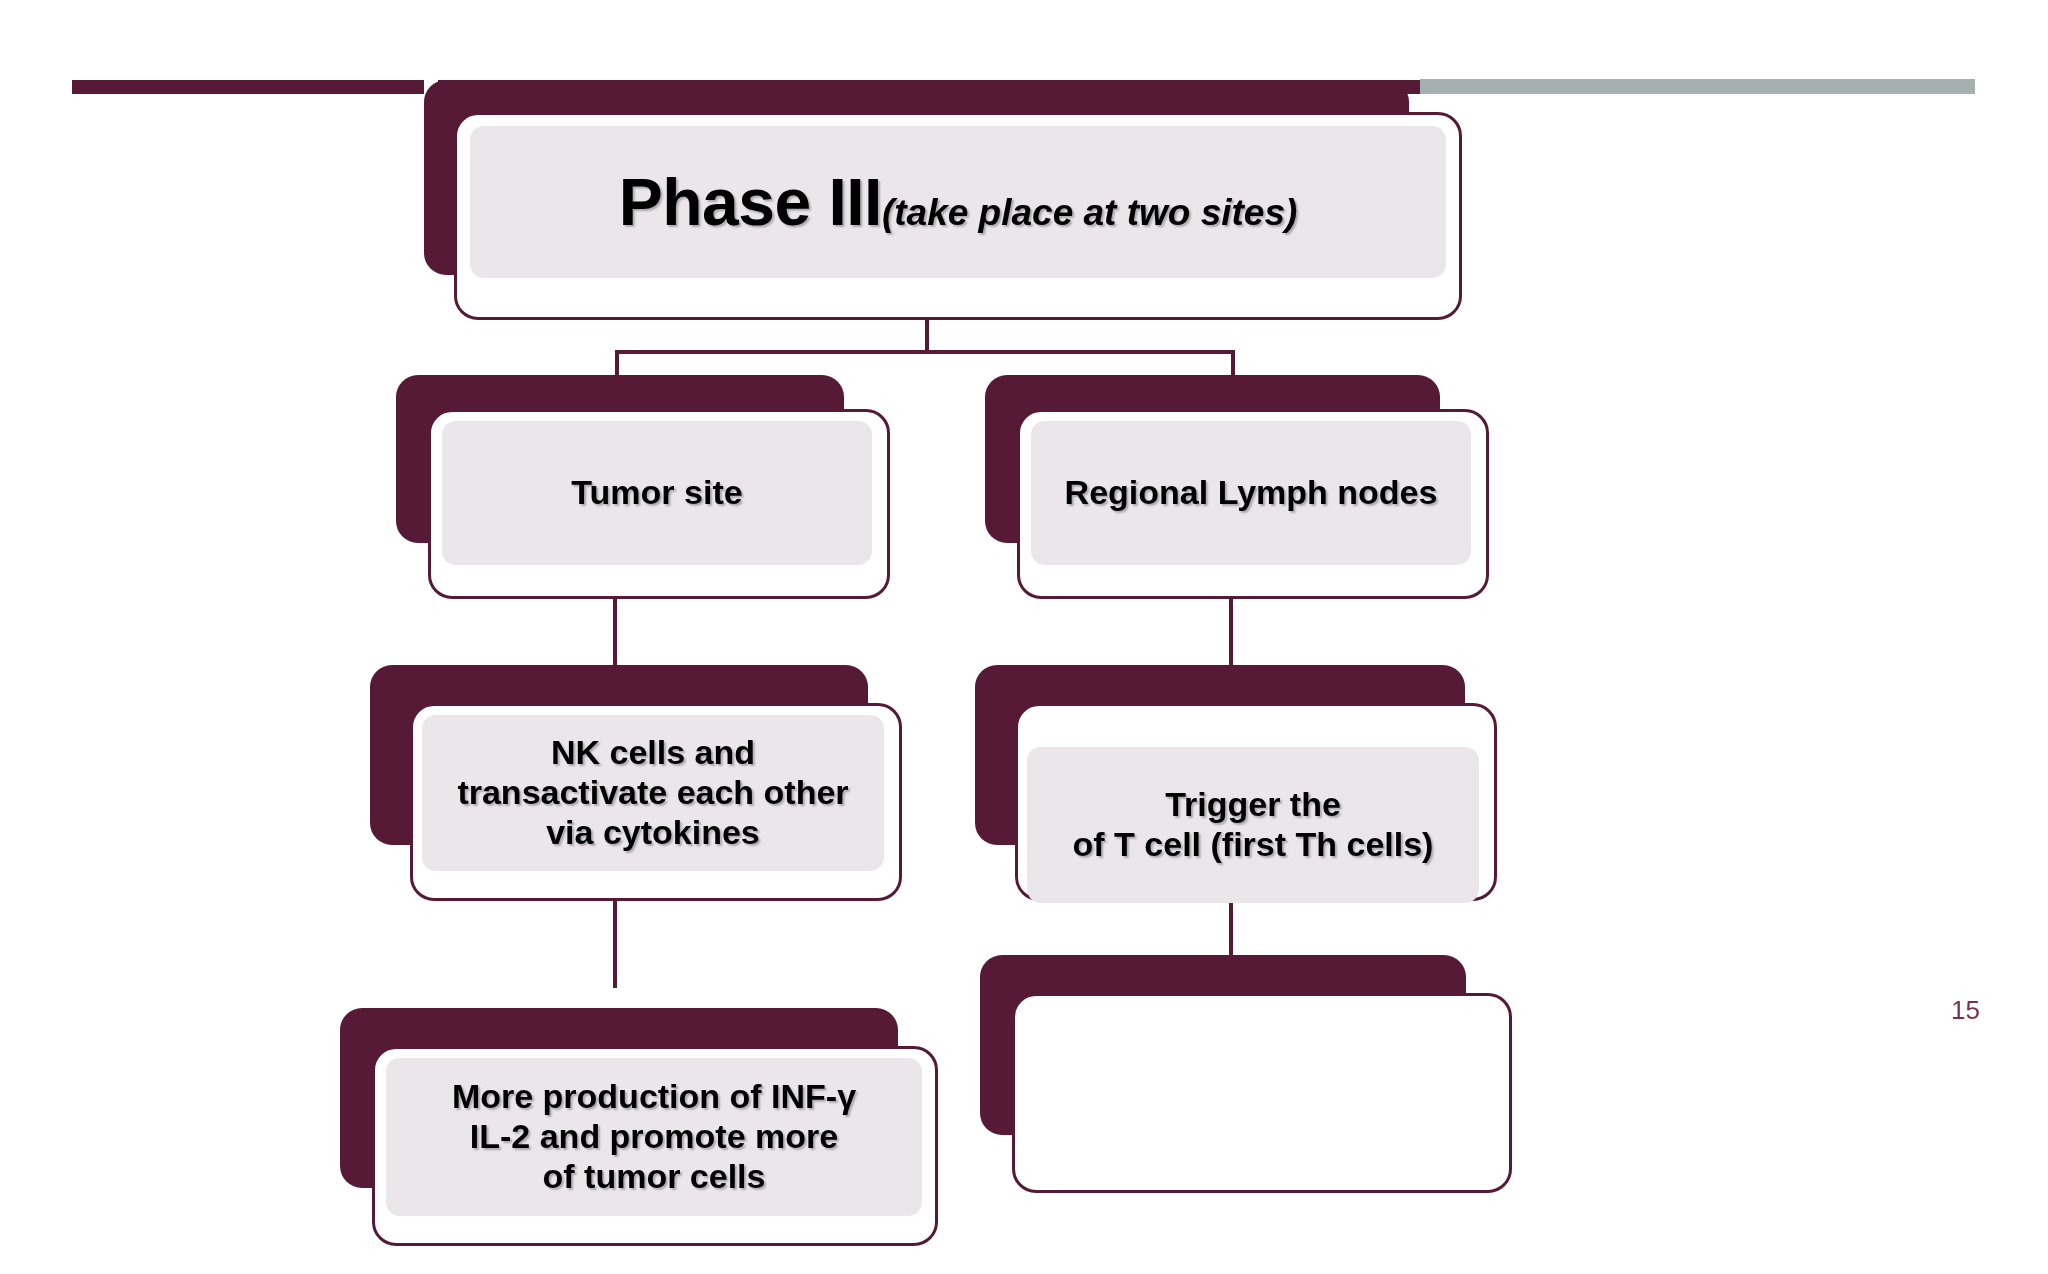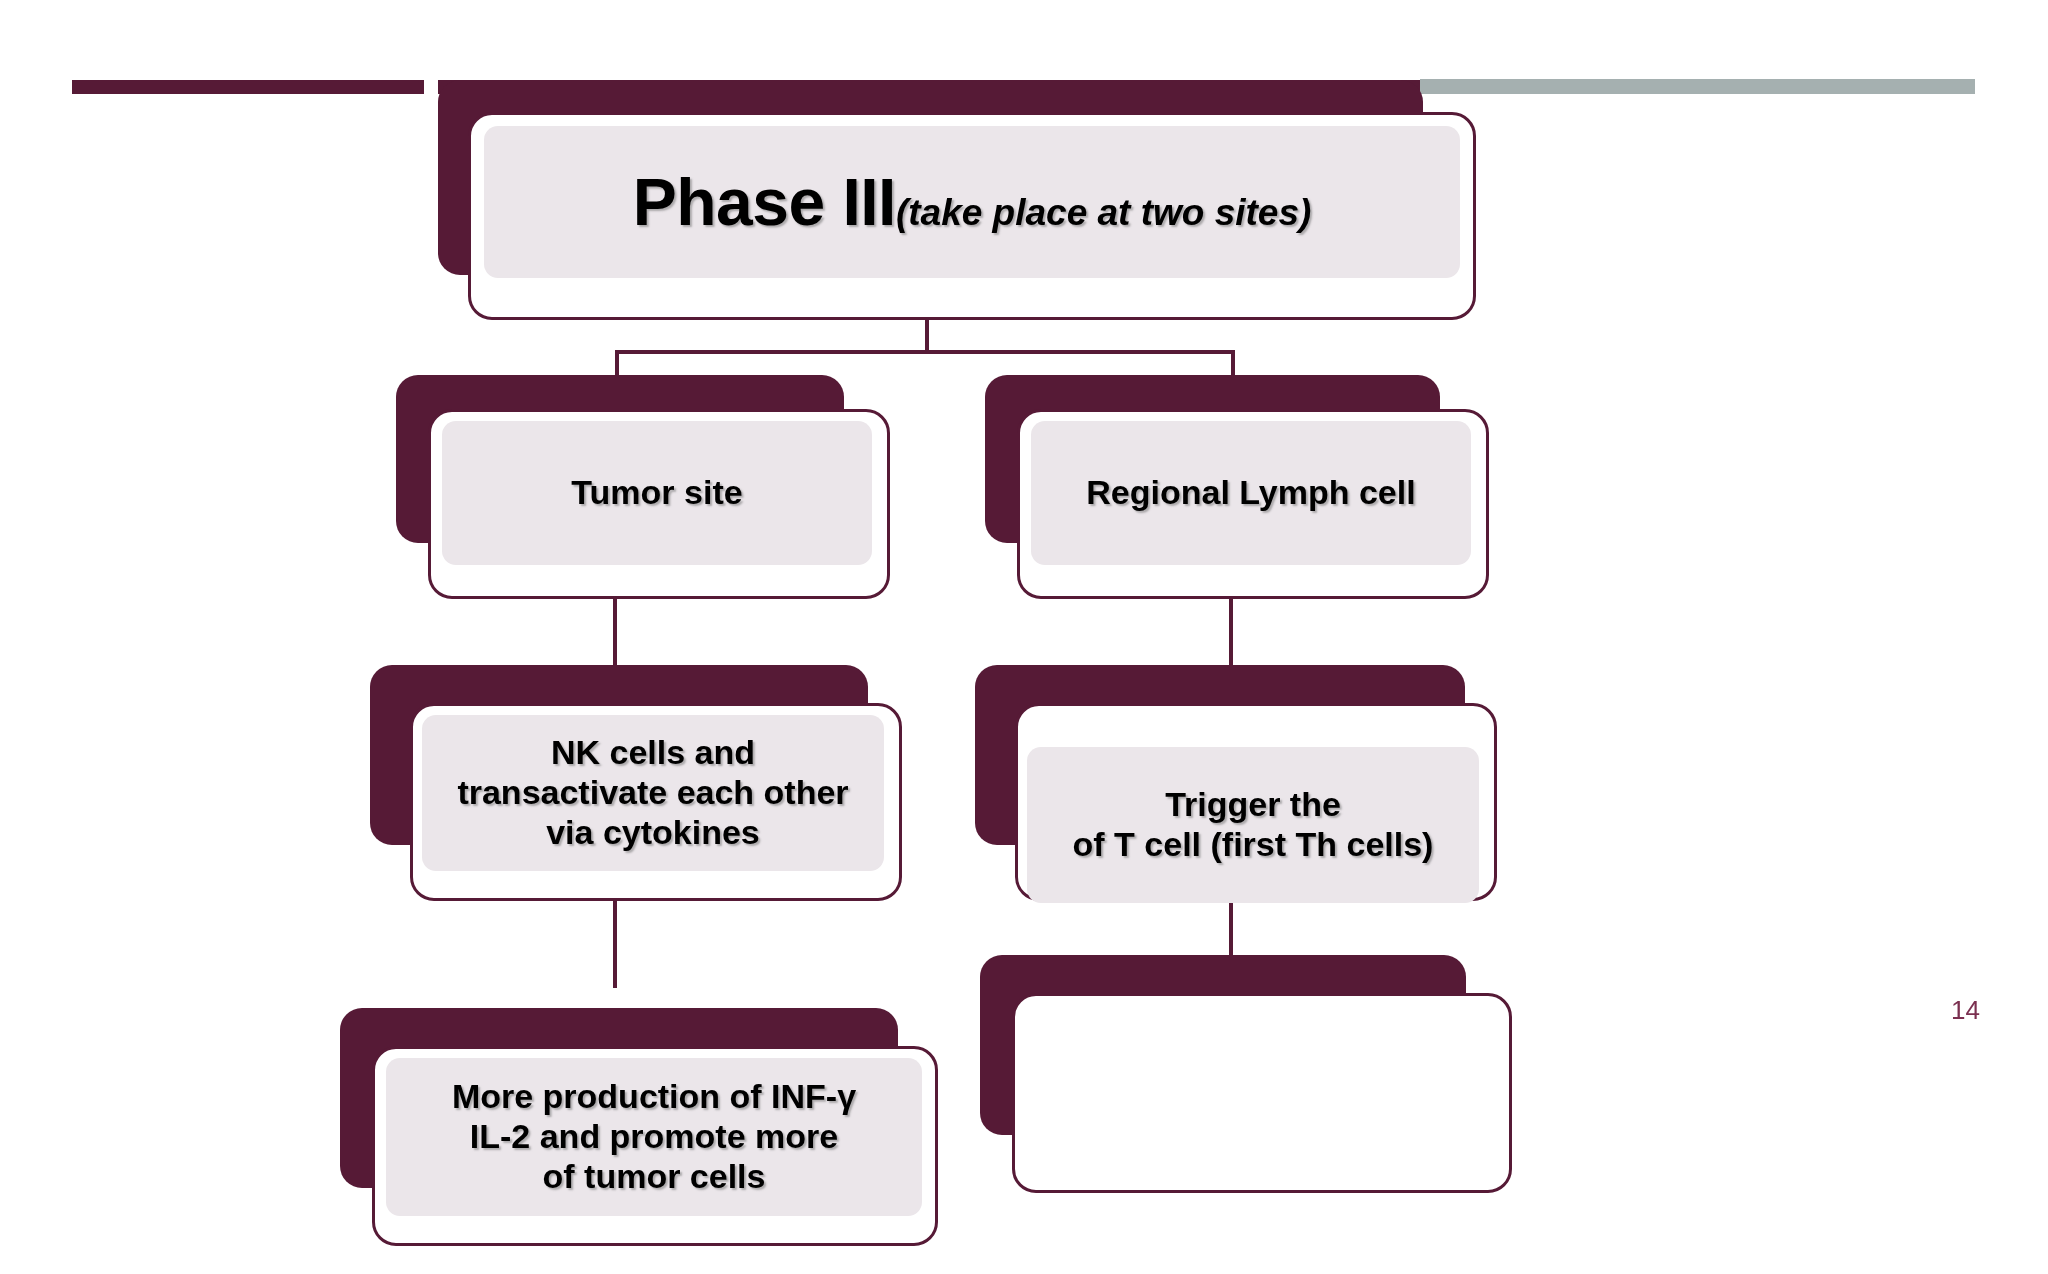--- a/index.html
+++ b/index.html
@@ -80,21 +80,21 @@
   .node .plate .txt {
     color: #000000;
     font-weight: bold;
     line-height: 1.17;
     text-shadow: 2px 2px 2px rgba(120,120,120,0.55);
     padding: 0 8px;
     white-space: pre-line;
   }
 
   
-  #node-root { left: 438px; top: 80px; width: 1040px; height: 184px; }
+  #node-root { left: 424px; top: 80px; width: 1040px; height: 184px; }
   #node-root .slab { width: 985px; height: 195px; }
   #node-root .card { left: 30px; top: 32px; width: 1008px; height: 208px; }
   #node-root .plate { left: 46px; top: 46px; width: 976px; height: 152px; }
   .root-main {
     font-size: 66px; font-weight: bold; color: #000;
     letter-spacing: -0.5px;
   }
   .root-sub {
     font-size: 37px; font-weight: bold; color: #000;
     font-style: italic;
@@ -193,21 +193,21 @@
     <div class="card"></div>
     <div class="plate">
       <span class="txt">Tumor site</span>
     </div>
   </div>
 
   <div class="node lvl2" id="node-lymph">
     <div class="slab"></div>
     <div class="card"></div>
     <div class="plate">
-      <span class="txt">Regional Lymph cell</span>
+      <span class="txt">Regional Lymph nodes</span>
     </div>
   </div>
 
   <div class="node lvl3" id="node-nk">
     <div class="slab"></div>
     <div class="card"></div>
     <div class="plate">
       <span class="txt">NK cells and
 transactivate each other
 via cytokines</span>
@@ -231,15 +231,15 @@
 IL-2 and promote more
 of tumor cells</span>
     </div>
   </div>
 
   <div class="node lvl4" id="node-th">
     <div class="slab"></div>
     <div class="card"></div>
   </div>
 
-  <div id="page-number">14</div>
+  <div id="page-number">15</div>
 
 </div>
 
 </body></html>

